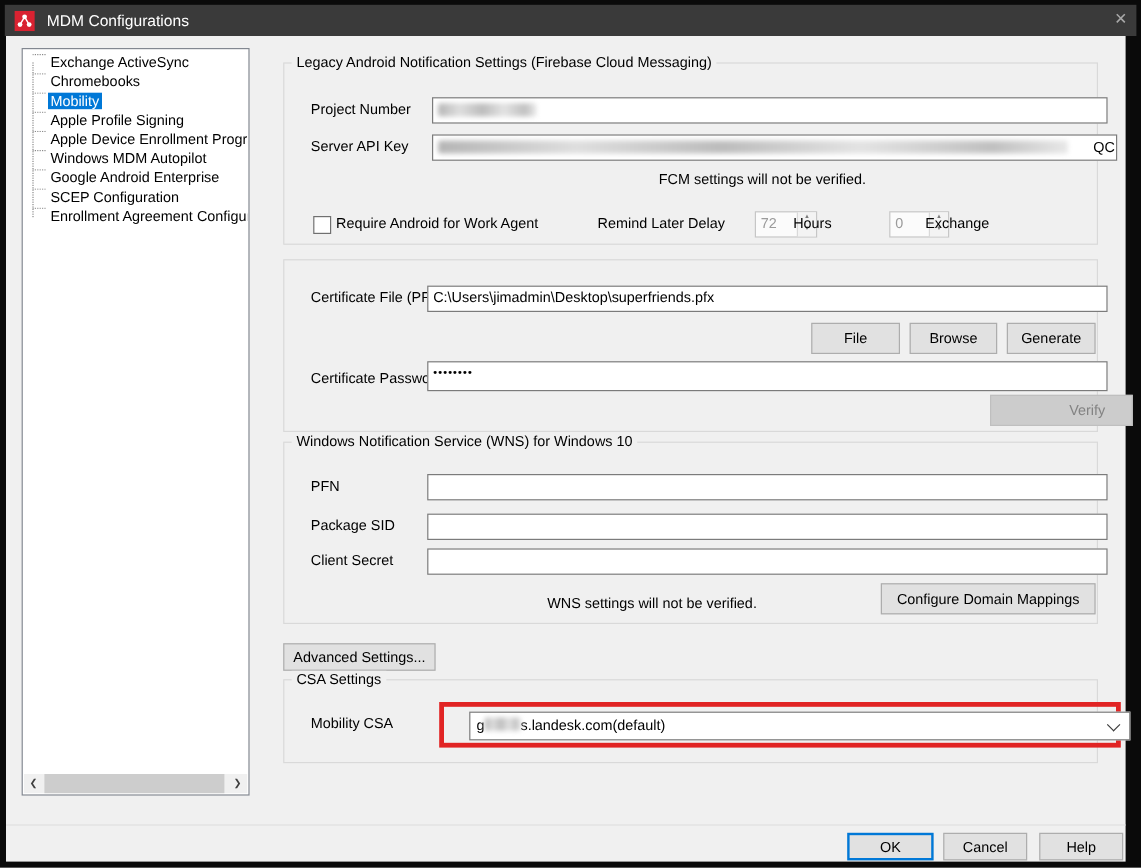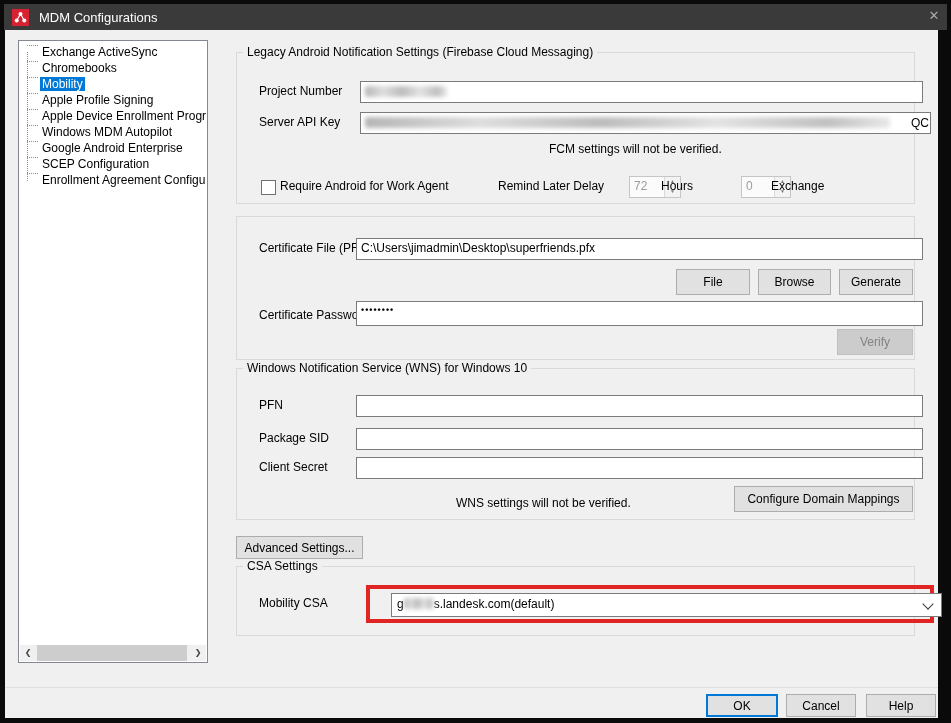--- a/index.html
+++ b/index.html
@@ -157,21 +157,21 @@
     </div>
 
     <div class="abs group" style="left:231px;top:186px;width:679px;height:144px;">
       <div class="lbl" style="left:22px;top:21px;">Certificate File (PFX/P12)</div>
       <div class="textbox" style="left:119px;top:21px;width:557px;">C:\Users\jimadmin\Desktop\superfriends.pfx</div>
       <div class="btn" style="left:439px;top:52px;width:72px;height:24px;">File</div>
       <div class="btn" style="left:521px;top:52px;width:71px;height:24px;">Browse</div>
       <div class="btn" style="left:602px;top:52px;width:72px;height:24px;">Generate</div>
       <div class="lbl" style="left:22px;top:88px;">Certificate Password</div>
       <div class="textbox pw" style="left:119px;top:84px;width:557px;">••••••••</div>
-      <div class="btn disabled" style="left:600px;top:112px;width:74px;height:24px;">Verify</div>
+      <div class="btn disabled" style="left:588px;top:112px;width:74px;height:24px;padding-left:43px;">Verify</div>
     </div>
 
     <div class="abs group" style="left:231px;top:338px;width:679px;height:152px;">
       <div class="gtitle">Windows Notification Service (WNS) for Windows 10</div>
       <div class="lbl" style="left:22px;top:26px;">PFN</div>
       <div class="textbox" style="left:119px;top:26px;width:557px;"></div>
       <div class="lbl" style="left:22px;top:59px;">Package SID</div>
       <div class="textbox" style="left:119px;top:59px;width:557px;"></div>
       <div class="lbl" style="left:22px;top:88px;">Client Secret</div>
       <div class="textbox" style="left:119px;top:88px;width:557px;"></div>

